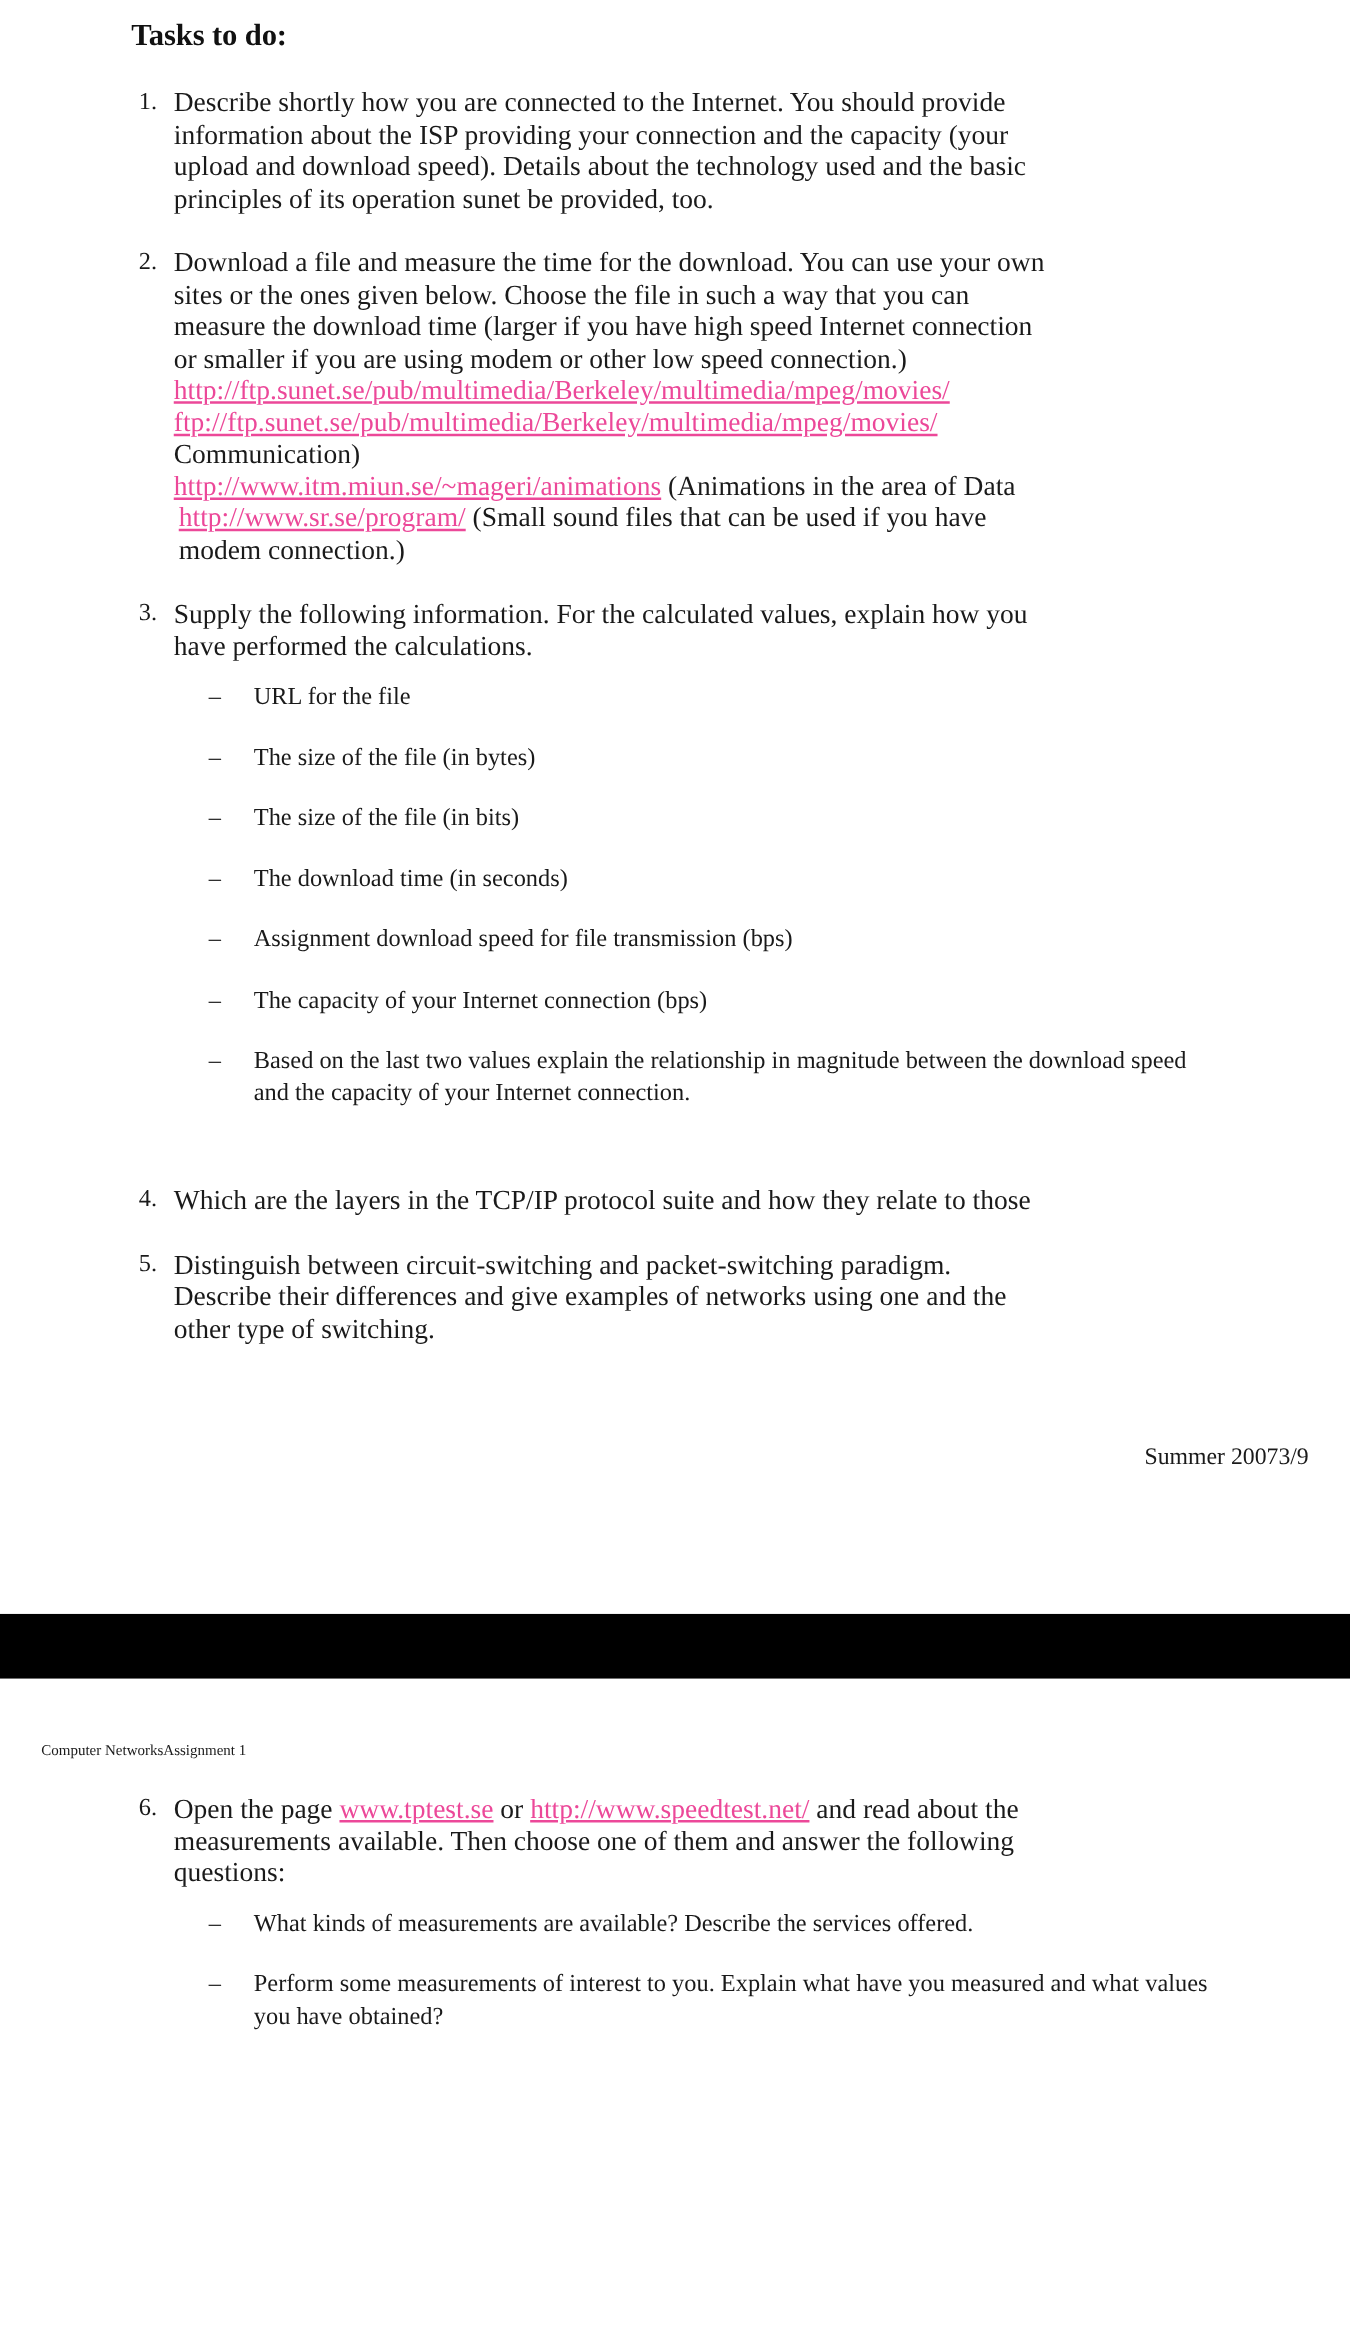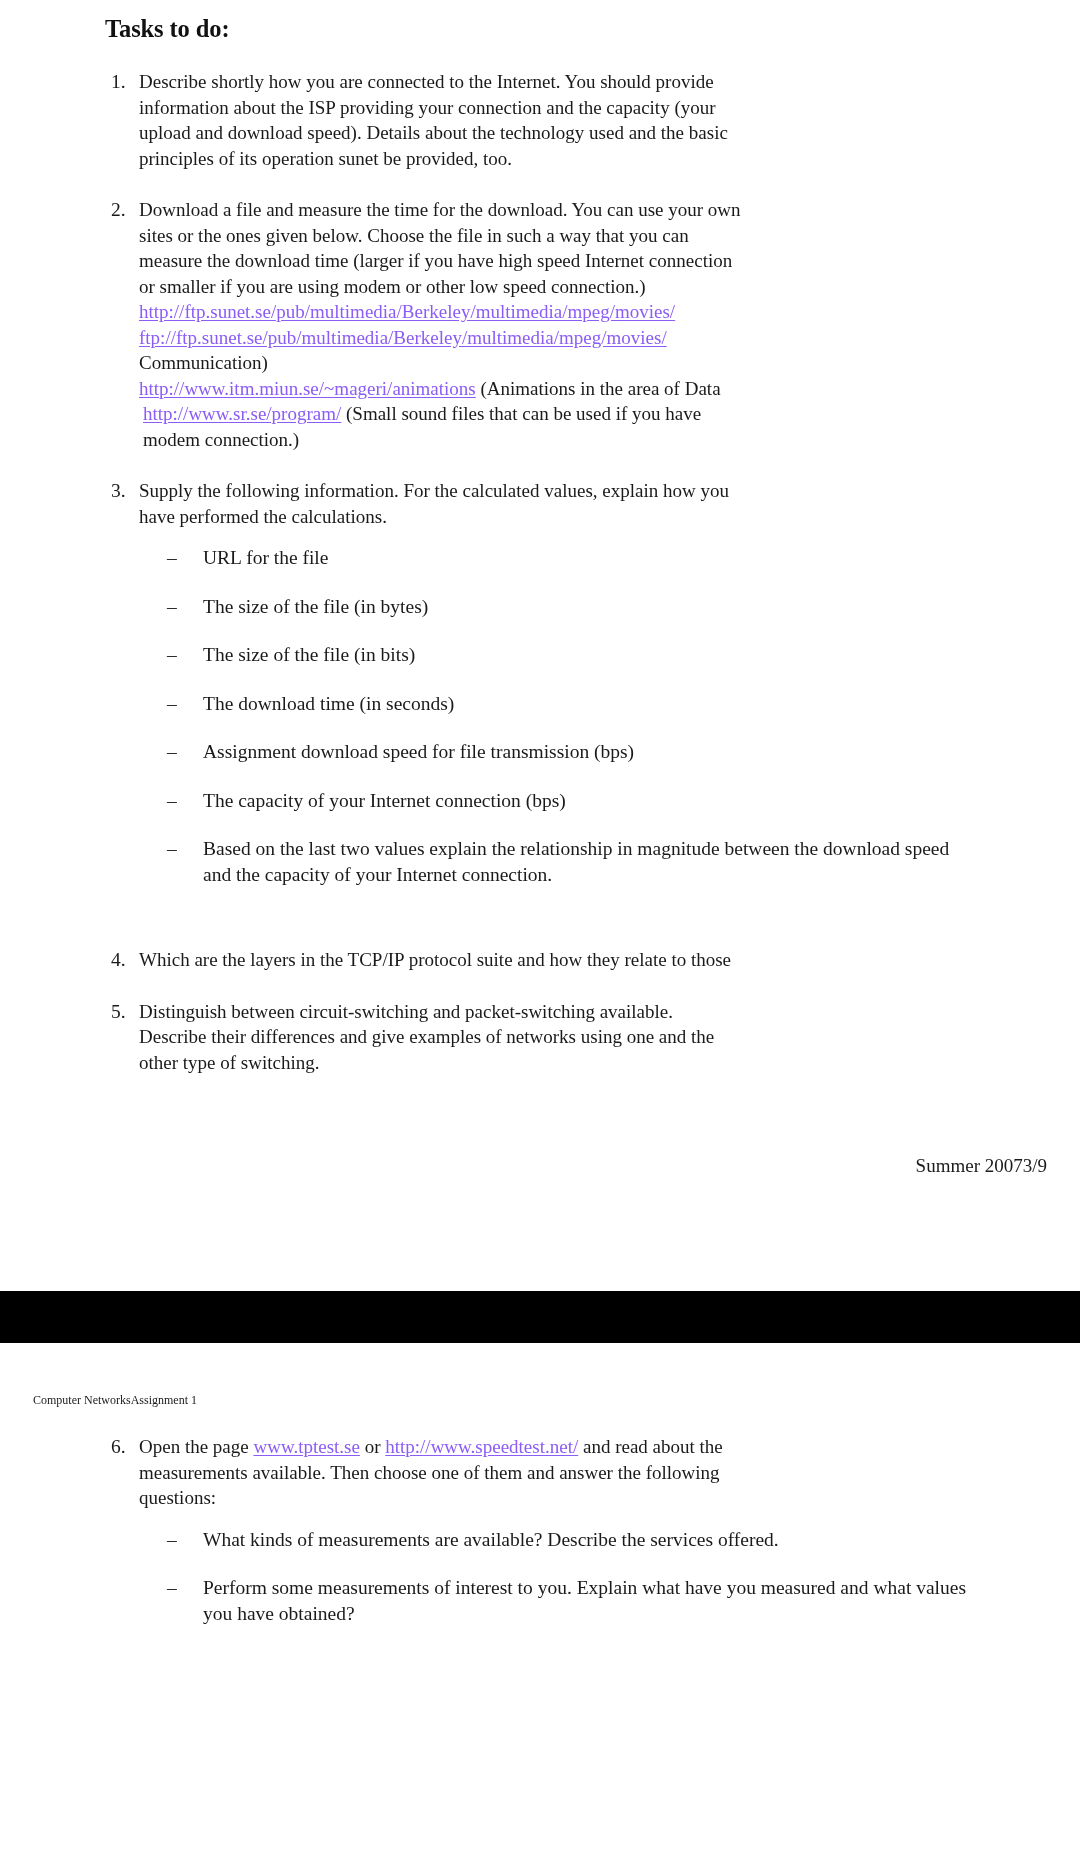--- a/index.html
+++ b/index.html
@@ -59,27 +59,27 @@
     width: 34px;
     flex: 0 0 34px;
     font-size: 19.5px;
     line-height: 25.5px;
     text-align: left;
     padding-left: 6px;
     box-sizing: border-box;
   }
   li.task-item .body {
     flex: 1 1 auto;
-    font-size: 19px;
+    font-size: 22px;
     line-height: 25.5px;
   }
   .t-line { display: block; white-space: nowrap; }
 
   a.doclink, .doclink {
-    color: #8b5cf6;
+    color: #ec4899;
     text-decoration: underline;
     text-underline-offset: 1.5px;
   }
   .lnk-indent { padding-left: 4px; }
 
   ul.dash-list {
     list-style: none;
     margin: 16px 0 0 0;
     padding: 0 0 0 62px;
   }
@@ -205,21 +205,21 @@
     <li class="task-item">
       <span class="num">4.</span>
       <span class="body">
         <span class="t-line">Which are the layers in the TCP/IP protocol suite and how they relate to those</span>
       </span>
     </li>
 
     <li class="task-item">
       <span class="num">5.</span>
       <span class="body">
-        <span class="t-line">Distinguish between circuit-switching and packet-switching available.</span>
+        <span class="t-line">Distinguish between circuit-switching and packet-switching paradigm.</span>
         <span class="t-line">Describe their differences and give examples of networks using one and the</span>
         <span class="t-line">other type of switching.</span>
       </span>
     </li>
 
   </ol>
 
   <div class="footer-row">
     <span class="left">Summer 2007</span>
     <span class="right">3/9</span>

